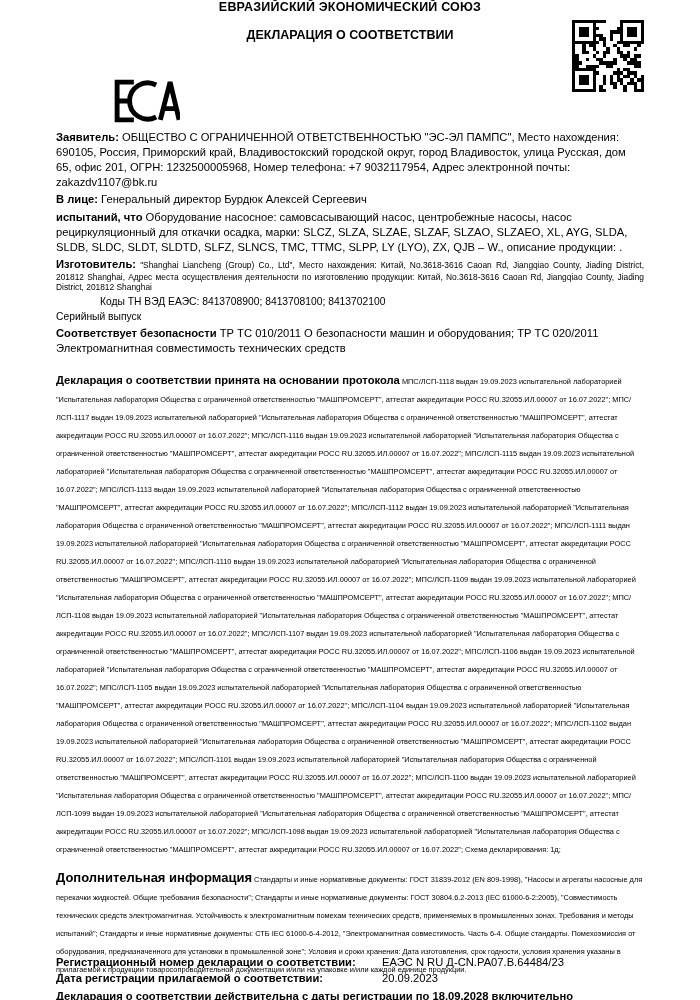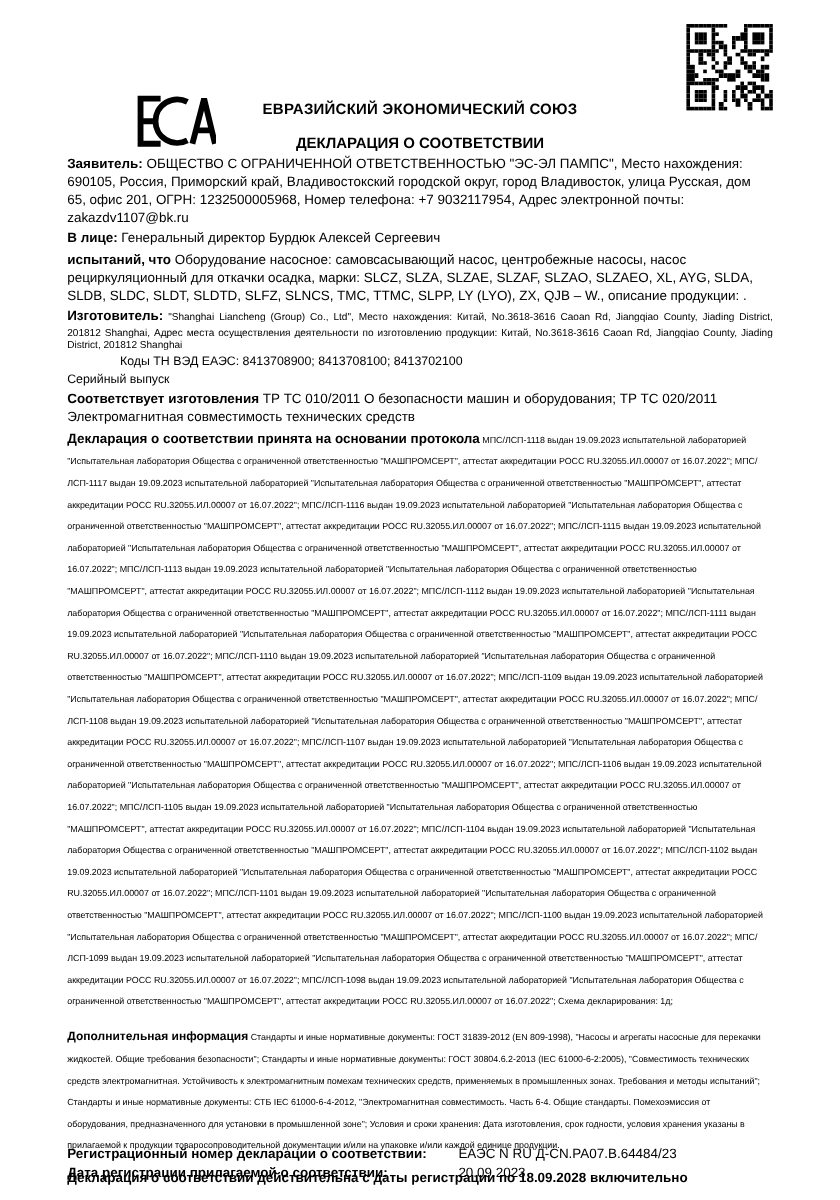--- a/index.html
+++ b/index.html
@@ -21,36 +21,36 @@
     width:70px; height:46px;
   }
   .qr {
     position:absolute; right:0px; top:20px;
     width:72px; height:72px;
   }
   .qr-grid { display:grid; grid-template-columns:repeat(21,1fr); grid-template-rows:repeat(21,1fr); width:72px; height:72px; }
   .qr-grid i { display:block; }
   .qr-grid i.on { background:#000; }
 
-  .title-block { text-align:center; padding-top:84px; }
+  .title-block { text-align:center; }
   .title-1 { font-size:12.5px; font-weight:bold; letter-spacing:.2px; }
   .title-2 { font-size:12.5px; font-weight:bold; margin-top:14px; }
 
   
   .sec { margin-top:12px; font-size:11.2px; line-height:1.34; text-align:left; }
   .sec b { font-weight:bold; }
   .small { font-size:7.4px; line-height:1.26; text-align:justify; }
   .mid { font-size:8.4px; line-height:1.3; text-align:justify; }
 
-  .protocol { }
+  .protocol { margin-top:14px; }
   .protocol .head { font-weight:bold; font-size:11.2px; display:inline; }
   .protocol .body { display:inline; }
 
   .addinfo { margin-top:12px; }
-  .addinfo .head { font-weight:bold; font-size:10px; display:inline; }
+  .addinfo .head { font-weight:bold; font-size:13px; display:inline; }
 
   .valid { margin-top:13px; font-size:11.2px; font-weight:bold; line-height:1.34; }
 
   
   .footer { position:absolute; left:56px; right:68px; bottom:16px; font-size:11.2px; }
   .frow { display:flex; justify-content:space-between; align-items:baseline; margin-top:4px; }
   .frow .lbl { font-weight:bold; }
   .frow .val { font-weight:normal; width:250px; text-align:left; }
 </style>
 </head>
@@ -535,21 +535,21 @@
   </div>
 
   <div class="sec mid" style="margin-top:2px;">
     <b style="font-size:11.2px;">Изготовитель:</b><span> "Shanghai Liancheng (Group) Co., Ltd", Место нахождения: Китай, No.3618-3616 Caoan Rd, Jiangqiao County, Jiading District, 201812 Shanghai, Адрес места осуществления деятельности по изготовлению продукции: Китай, No.3618-3616 Caoan Rd, Jiangqiao County, Jiading District, 201812 Shanghai</span>
   </div>
 
   <div class="sec" style="margin-top:2px;font-size:10.3px;padding-left:44px;">Коды ТН ВЭД ЕАЭС: 8413708900; 8413708100; 8413702100</div>
   <div class="sec" style="margin-top:1px;font-size:10.3px;">Серийный выпуск</div>
 
   <div class="sec" style="margin-top:2px;">
-    <b>Соответствует изготовления</b><span>  ТР ТС 010/2011 О безопасности машин и оборудования; ТР ТС 020/2011 Электромагнитная совместимость технических средств</span>
+    <b>Соответствует безопасности</b><span>  ТР ТС 010/2011 О безопасности машин и оборудования; ТР ТС 020/2011 Электромагнитная совместимость технических средств</span>
   </div>
 
   <div class="protocol">
     <span class="head">Декларация о соответствии принята на основании протокола</span><span class="body small"> МПС/ЛСП-1118 выдан 19.09.2023  испытательной лабораторией "Испытательная лаборатория Общества с ограниченной ответственностью "МАШПРОМСЕРТ", аттестат аккредитации РОСС RU.32055.ИЛ.00007 от 16.07.2022"; МПС/ЛСП-1117 выдан 19.09.2023  испытательной лабораторией "Испытательная лаборатория Общества с ограниченной ответственностью "МАШПРОМСЕРТ", аттестат аккредитации РОСС RU.32055.ИЛ.00007 от 16.07.2022"; МПС/ЛСП-1116 выдан 19.09.2023 испытательной лабораторией "Испытательная лаборатория Общества с ограниченной ответственностью "МАШПРОМСЕРТ", аттестат аккредитации РОСС RU.32055.ИЛ.00007 от 16.07.2022"; МПС/ЛСП-1115 выдан 19.09.2023  испытательной лабораторией "Испытательная лаборатория Общества с ограниченной ответственностью "МАШПРОМСЕРТ", аттестат аккредитации РОСС RU.32055.ИЛ.00007 от 16.07.2022"; МПС/ЛСП-1113 выдан 19.09.2023  испытательной лабораторией "Испытательная лаборатория Общества с ограниченной ответственностью "МАШПРОМСЕРТ", аттестат аккредитации РОСС RU.32055.ИЛ.00007 от 16.07.2022"; МПС/ЛСП-1112 выдан 19.09.2023  испытательной лабораторией "Испытательная лаборатория Общества с ограниченной ответственностью "МАШПРОМСЕРТ", аттестат аккредитации РОСС RU.32055.ИЛ.00007 от 16.07.2022"; МПС/ЛСП-1111 выдан 19.09.2023  испытательной лабораторией "Испытательная лаборатория Общества с ограниченной ответственностью "МАШПРОМСЕРТ", аттестат аккредитации РОСС RU.32055.ИЛ.00007 от 16.07.2022"; МПС/ЛСП-1110 выдан 19.09.2023 испытательной лабораторией "Испытательная лаборатория Общества с ограниченной ответственностью "МАШПРОМСЕРТ", аттестат аккредитации РОСС RU.32055.ИЛ.00007 от 16.07.2022"; МПС/ЛСП-1109 выдан 19.09.2023  испытательной лабораторией "Испытательная лаборатория Общества с ограниченной ответственностью "МАШПРОМСЕРТ", аттестат аккредитации РОСС RU.32055.ИЛ.00007 от 16.07.2022"; МПС/ЛСП-1108 выдан 19.09.2023 испытательной лабораторией "Испытательная лаборатория Общества с ограниченной ответственностью "МАШПРОМСЕРТ", аттестат аккредитации РОСС RU.32055.ИЛ.00007 от 16.07.2022"; МПС/ЛСП-1107 выдан 19.09.2023  испытательной лабораторией "Испытательная лаборатория Общества с ограниченной ответственностью "МАШПРОМСЕРТ", аттестат аккредитации РОСС RU.32055.ИЛ.00007 от 16.07.2022"; МПС/ЛСП-1106 выдан 19.09.2023  испытательной лабораторией "Испытательная лаборатория Общества с ограниченной ответственностью "МАШПРОМСЕРТ", аттестат аккредитации РОСС RU.32055.ИЛ.00007 от 16.07.2022"; МПС/ЛСП-1105 выдан 19.09.2023  испытательной лабораторией "Испытательная лаборатория Общества с ограниченной ответственностью "МАШПРОМСЕРТ", аттестат аккредитации РОСС RU.32055.ИЛ.00007 от 16.07.2022"; МПС/ЛСП-1104 выдан 19.09.2023 испытательной лабораторией "Испытательная лаборатория Общества с ограниченной ответственностью "МАШПРОМСЕРТ", аттестат аккредитации РОСС RU.32055.ИЛ.00007 от 16.07.2022"; МПС/ЛСП-1102 выдан 19.09.2023 испытательной лабораторией "Испытательная лаборатория Общества с ограниченной ответственностью "МАШПРОМСЕРТ", аттестат аккредитации РОСС RU.32055.ИЛ.00007 от 16.07.2022"; МПС/ЛСП-1101 выдан 19.09.2023 испытательной лабораторией "Испытательная лаборатория Общества с ограниченной ответственностью "МАШПРОМСЕРТ", аттестат аккредитации РОСС RU.32055.ИЛ.00007 от 16.07.2022"; МПС/ЛСП-1100 выдан 19.09.2023 испытательной лабораторией "Испытательная лаборатория Общества с ограниченной ответственностью "МАШПРОМСЕРТ", аттестат аккредитации РОСС RU.32055.ИЛ.00007 от 16.07.2022"; МПС/ЛСП-1099 выдан 19.09.2023 испытательной лабораторией "Испытательная лаборатория Общества с ограниченной ответственностью "МАШПРОМСЕРТ", аттестат аккредитации РОСС RU.32055.ИЛ.00007 от 16.07.2022"; МПС/ЛСП-1098 выдан 19.09.2023 испытательной лабораторией "Испытательная лаборатория Общества с ограниченной ответственностью "МАШПРОМСЕРТ", аттестат аккредитации РОСС RU.32055.ИЛ.00007 от 16.07.2022"; Схема декларирования: 1д;</span>
   </div>
 
   <div class="addinfo">
     <span class="head">Дополнительная информация</span><span class="body small"> Стандарты и иные нормативные документы: ГОСТ 31839-2012 (EN 809-1998), "Насосы и агрегаты насосные для перекачки жидкостей. Общие требования безопасности"; Стандарты и иные нормативные документы: ГОСТ 30804.6.2-2013 (IEC 61000-6-2:2005), "Совместимость технических средств электромагнитная. Устойчивость к электромагнитным помехам технических средств, применяемых в промышленных зонах. Требования и методы испытаний"; Стандарты и иные нормативные документы: СТБ IEC 61000-6-4-2012, "Электромагнитная совместимость. Часть 6-4. Общие стандарты. Помехоэмиссия от оборудования, предназначенного для установки в промышленной зоне"; Условия и сроки хранения: Дата изготовления, срок годности, условия хранения указаны в прилагаемой к продукции товаросопроводительной документации и/или на упаковке и/или каждой единице продукции.</span>
   </div>
 

